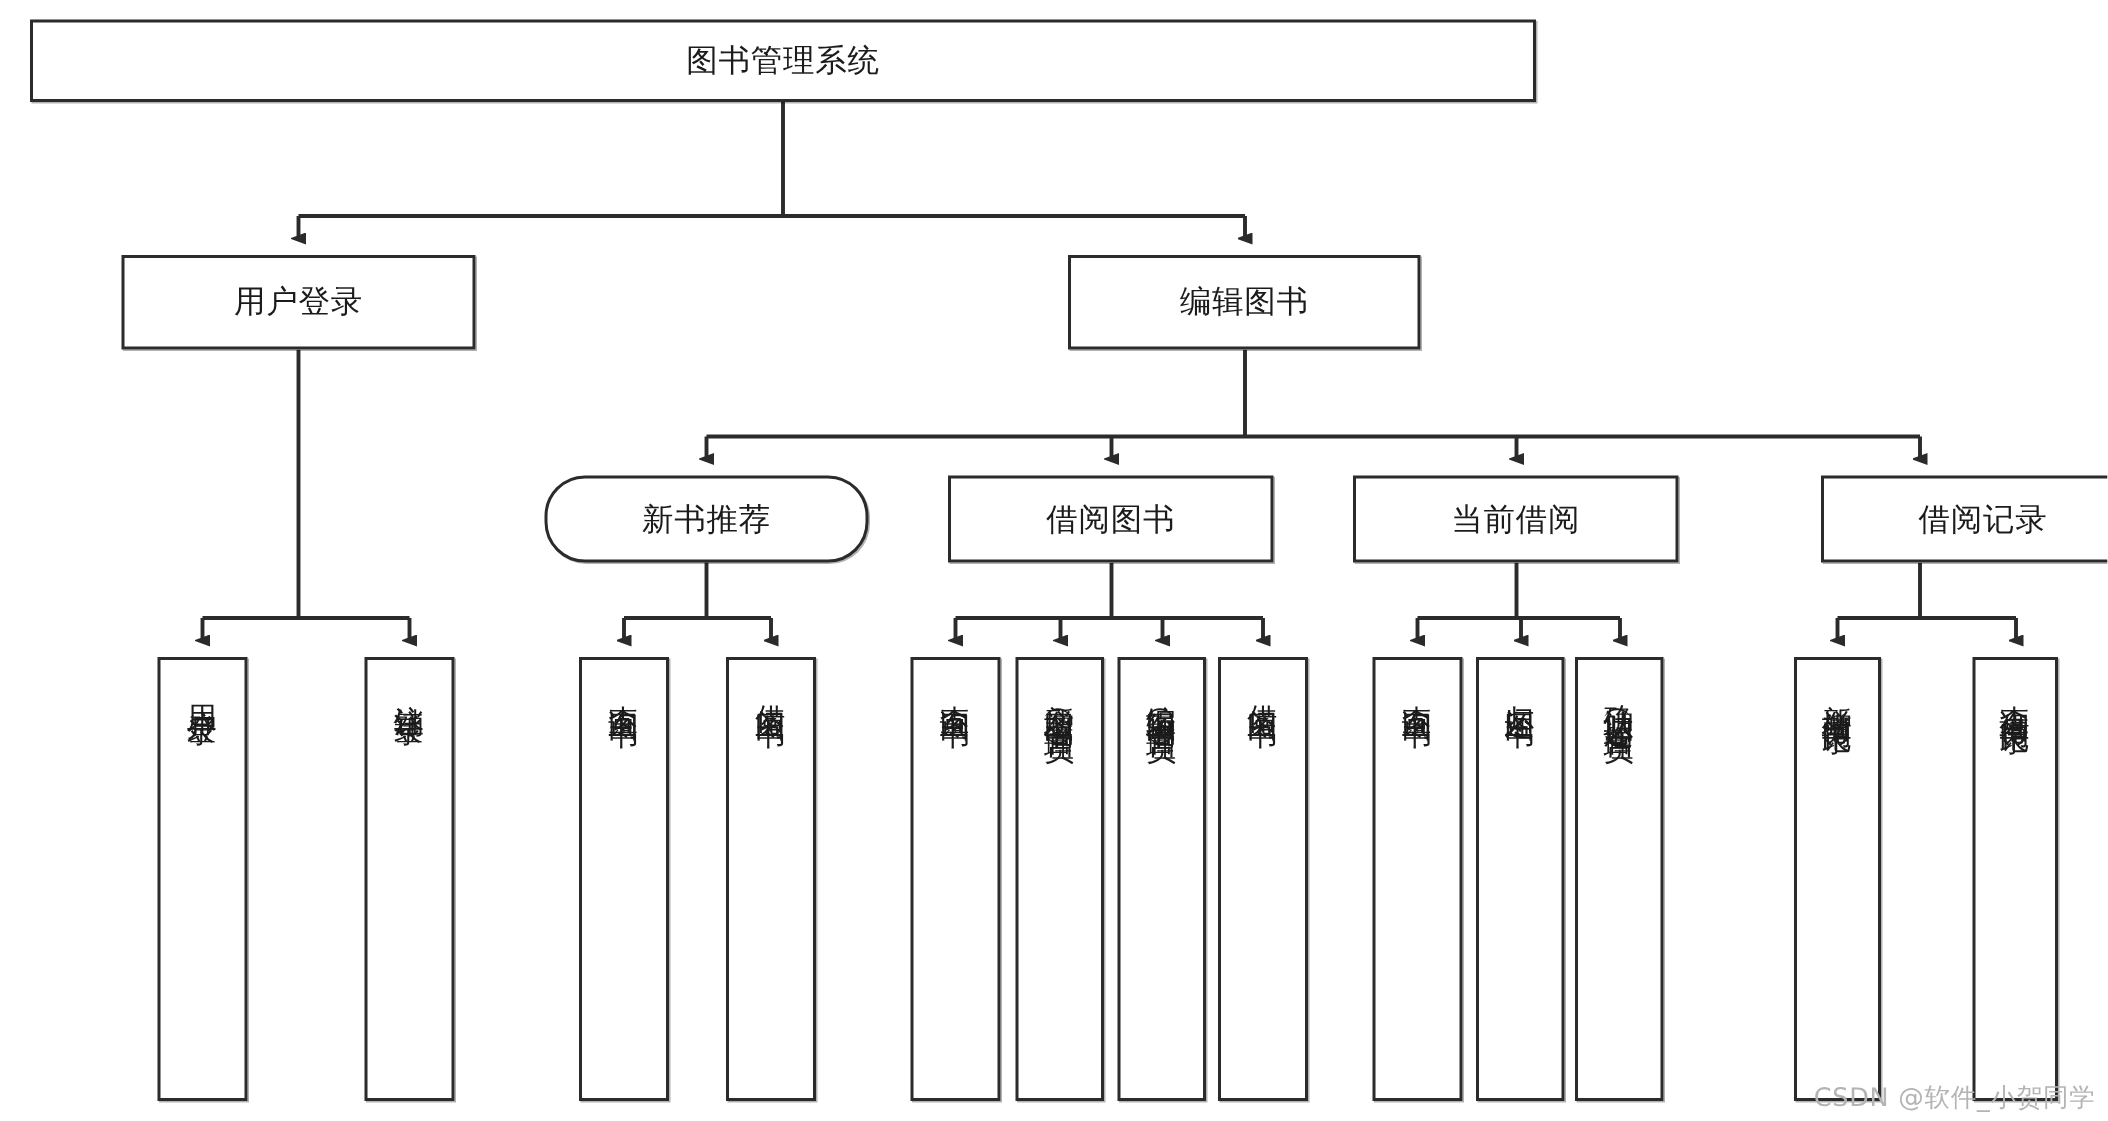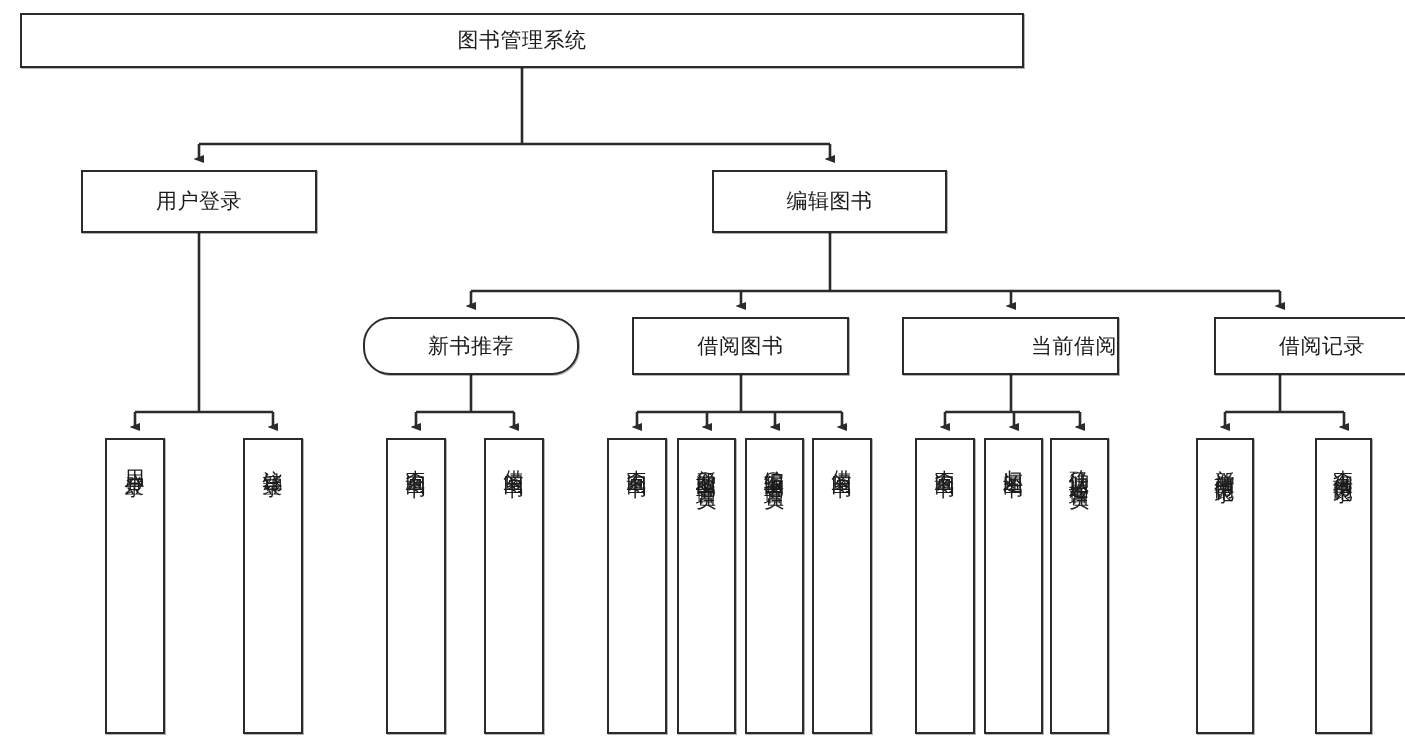--- a/index.html
+++ b/index.html
@@ -119,21 +119,21 @@
       </div>
       <div class="node" style="left: 712px; top: 170px; width: 235px; height: 63px;">
         <span class="lbl">编辑图书</span>
       </div>
       <div class="node" style="left: 363px; top: 317px; width: 216px; height: 58px; border-radius: 27px;">
         <span class="lbl">新书推荐</span>
       </div>
       <div class="node" style="left: 632px; top: 317px; width: 217px; height: 58px;">
         <span class="lbl">借阅图书</span>
       </div>
-      <div class="node" style="left: 902px; top: 317px; width: 217px; height: 58px; justify-content: flex-end;">
+      <div class="node" style="left: 902px; top: 317px; width: 217px; height: 58px;">
         <span class="lbl">当前借阅</span>
       </div>
       <div class="node" style="left: 1172px; top: 317px; width: 216px; height: 58px; margin-left: 42px;">
         <span class="lbl">借阅记录</span>
       </div>
       <div class="node vert" style="left: 105px; top: 438px; width: 60px; height: 296px;">
         <span class="lbl">用户登录</span>
       </div>
       <div class="node vert" style="left: 243px; top: 438px; width: 60px; height: 296px;">
         <span class="lbl">注销登录</span>
@@ -165,13 +165,14 @@
       <div class="node vert" style="left: 1050px; top: 438px; width: 59px; height: 296px;">
         <span class="lbl">确认归还（管理员）</span>
       </div>
       <div class="node vert" style="left: 1196px; top: 438px; width: 58px; height: 296px;">
         <span class="lbl">新增借阅记录</span>
       </div>
       <div class="node vert" style="left: 1315px; top: 438px; width: 57px; height: 296px;">
         <span class="lbl">查询借阅记录</span>
       </div>
     </div>
+  <div id="watermark">CSDN @软件_小贺同学</div>
 </div>
 
 </body></html>

